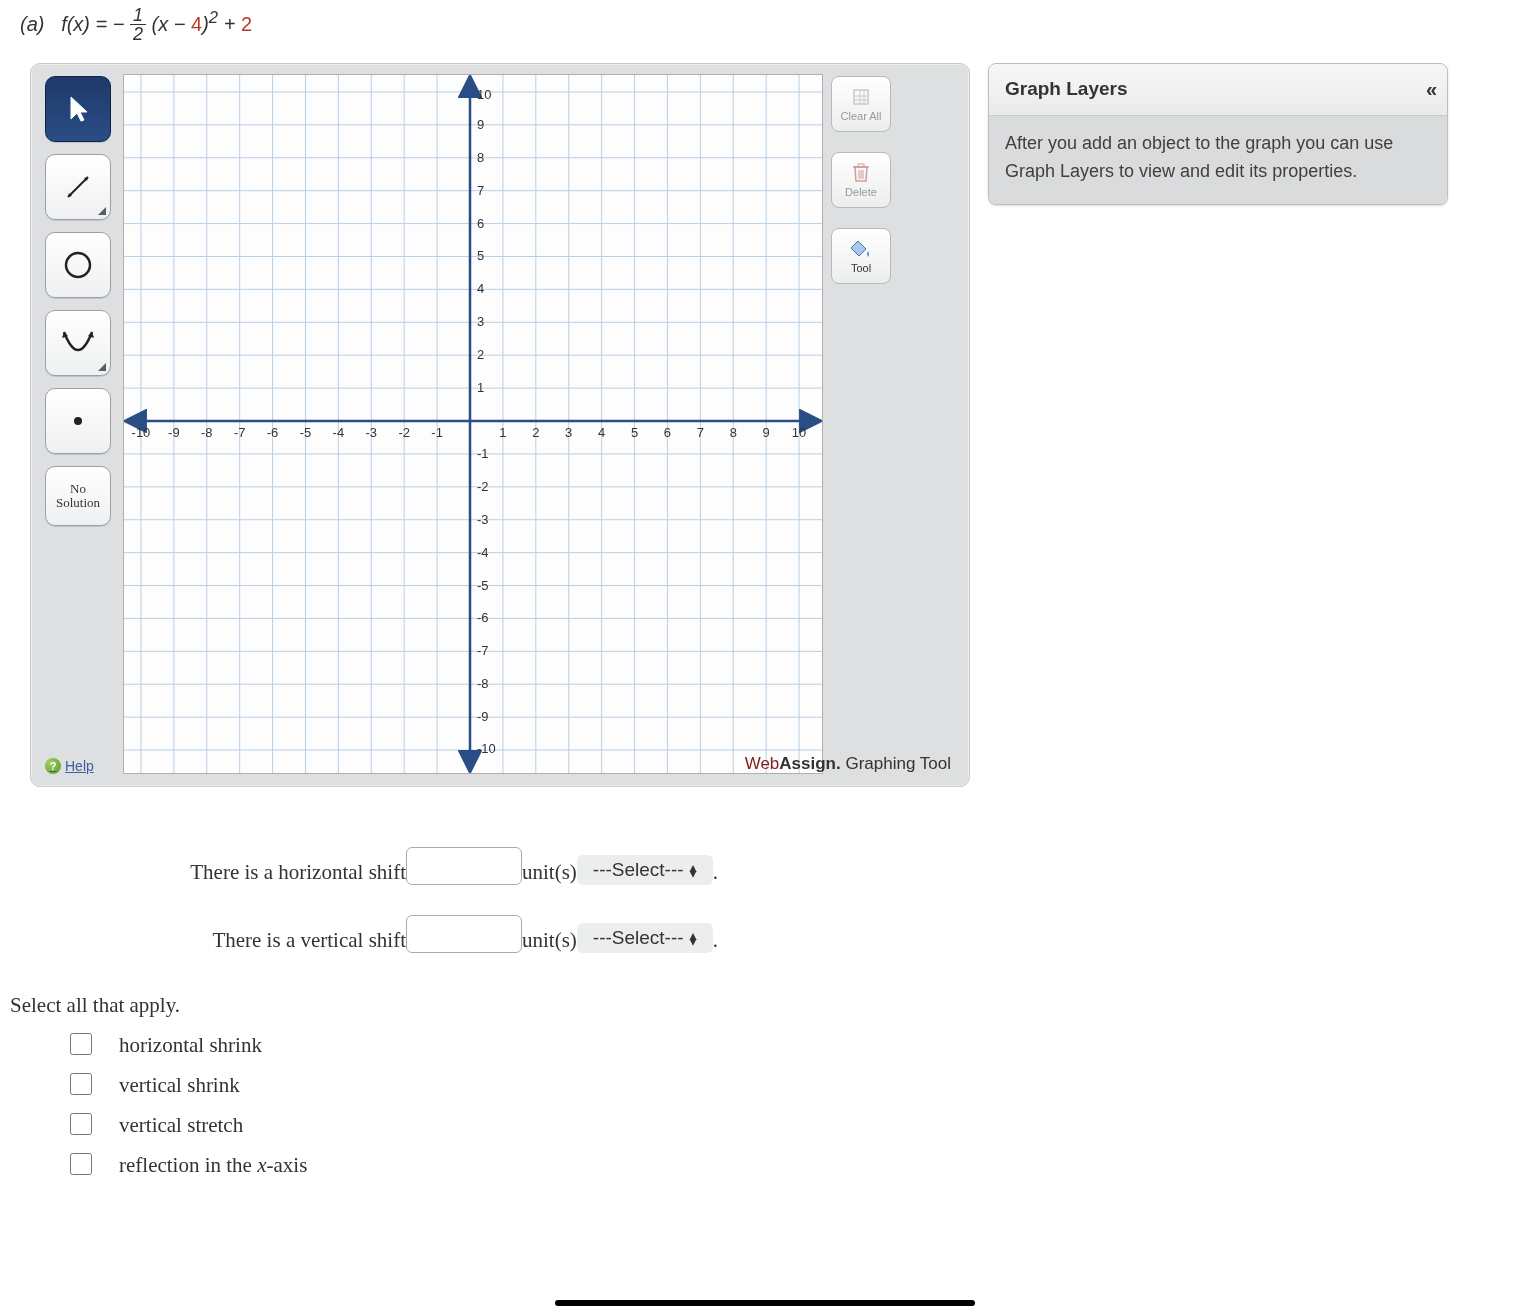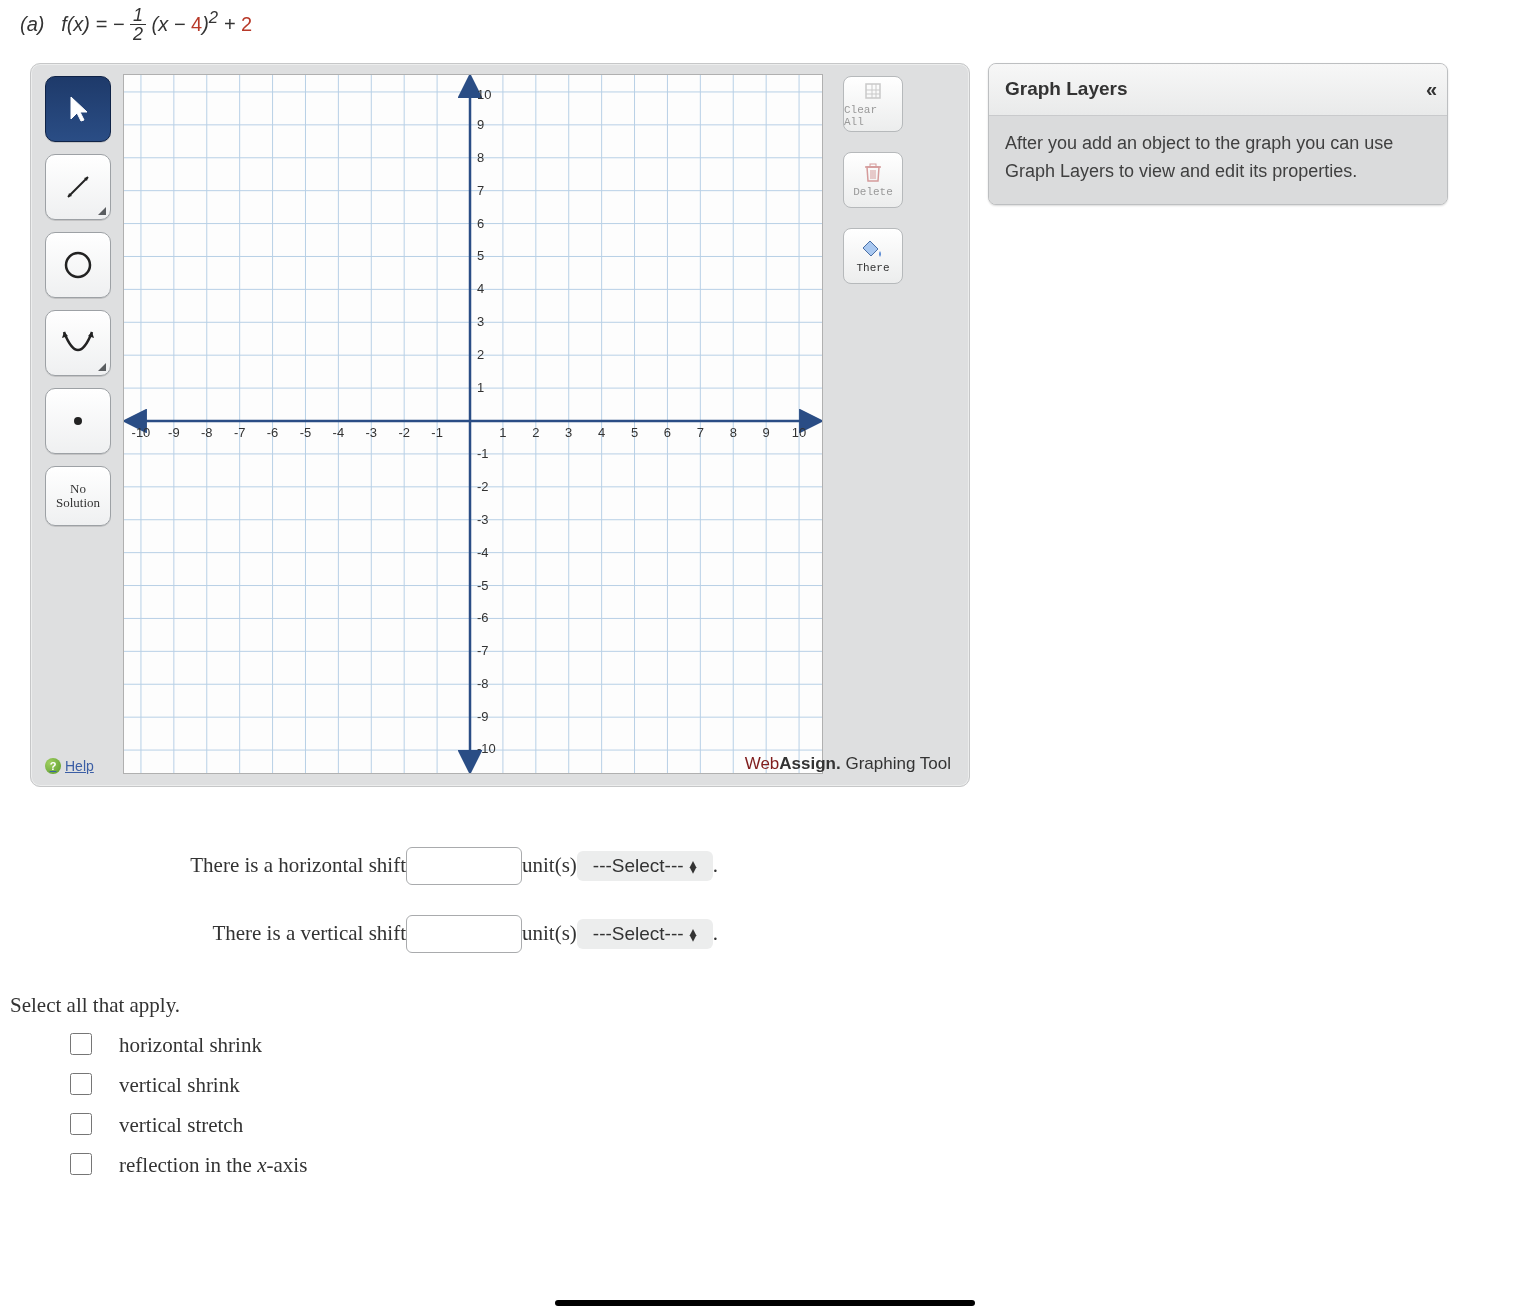--- a/index.html
+++ b/index.html
@@ -92,23 +92,21 @@
     width: 700px;
     height: 700px;
     position: relative;
   }
   .grid-svg { width: 100%; height: 100%; display: block; }
   .right-col {
     width: 84px;
     display: flex;
     flex-direction: column;
     gap: 20px;
-    align-items: center;
     padding-top: 2px;
-    font-family: Liberation Mono, monospace;
   }
   .mini-btn {
     width: 60px;
     height: 56px;
     background: linear-gradient(#ffffff, #eceded);
     border: 1px solid #b6b9bb;
     border-radius: 8px;
     display: flex;
     flex-direction: column;
     align-items: center;
@@ -177,21 +175,21 @@
   }
   .chev { font-size: 20px; font-weight: bold; letter-spacing: -6px; }
   .answers {
     margin: 60px 0 0 94px;
     font-size: 21px;
     font-family: Georgia, 'Times New Roman', serif;
     color: #333;
   }
   .answer-row {
     display: flex;
-    align-items: center;
+    align-items: flex-end;
     gap: 0;
     margin-bottom: 30px;
   }
   .answer-row .label { width: 312px; text-align: right; }
   .answer-row input[type=text] {
     width: 116px;
     height: 38px;
     border: 1.5px solid #a9abad;
     border-radius: 6px;
     font-size: 18px;
@@ -425,21 +423,21 @@
           </span>
           <span>Delete</span>
         </div>
         <div class="mini-btn enabled">
           <span class="ic">
             <svg width="22" height="22">
                 <path d="M8 3 l8 8 -7 7 -8 -8 z" fill="#a9c8f0" stroke="#4a6fa5" stroke-width="1"></path>
                 <path d="M18 13 q2 3 0 6 q-2 -3 0 -6" fill="#5b8bd4"></path>
               </svg>
           </span>
-          <span>There</span>
+          <span>Tool</span>
         </div>
       </div>
     </div>
 
     <a class="help-link">
       <span class="qmark">?</span>
       <span>Help</span>
     </a>
 
     <div class="brand">

